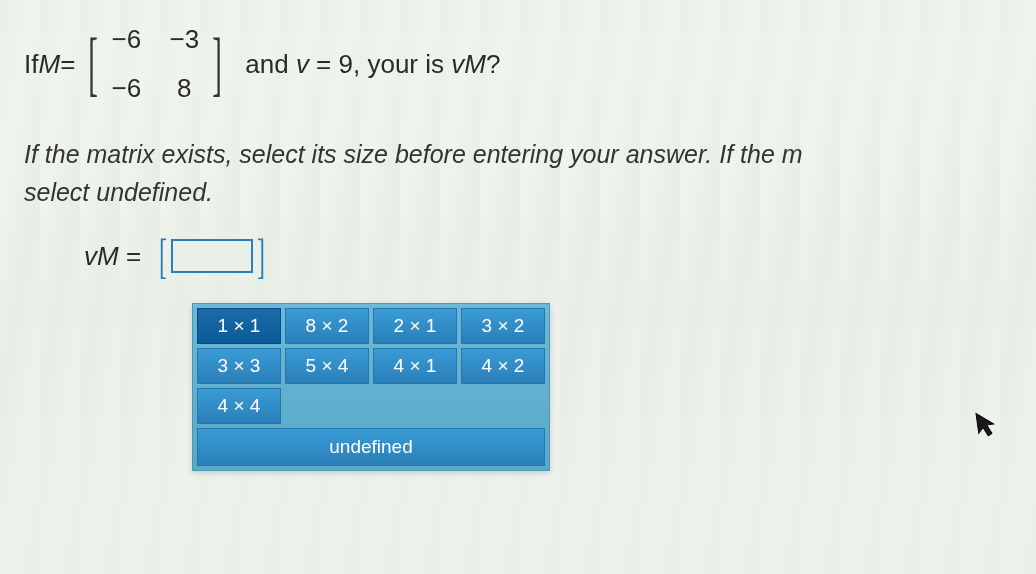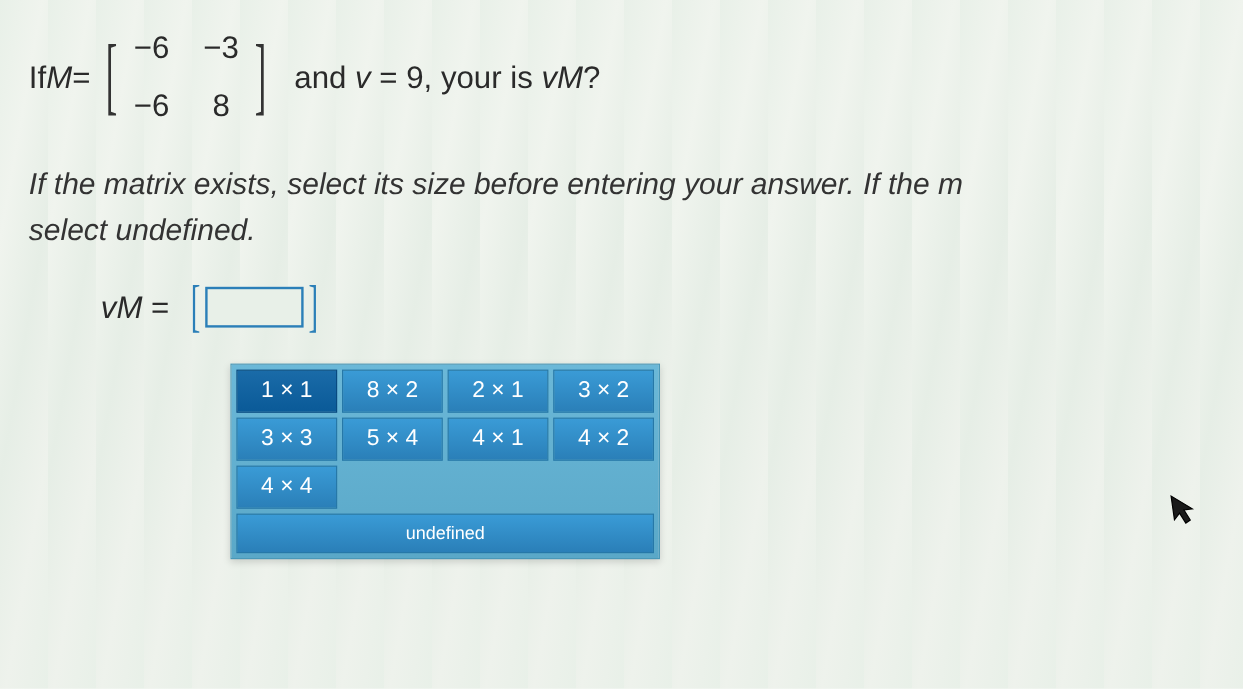--- a/index.html
+++ b/index.html
@@ -107,21 +107,21 @@
       min-width: 84px;
       font-family: Liberation Sans, sans-serif;
     }
     .size-btn.selected {
       background: linear-gradient(180deg, #1a6ba8 0%, #0a5a98 100%);
       border-color: #084a80;
     }
     .undefined-btn {
       background: linear-gradient(180deg, #3a9bd6 0%, #2a7fb8 100%);
       color: #fff;
-      font-size: 15px;
+      font-size: 19px;
       padding: 7px 14px;
       border: 1px solid #2678a8;
       cursor: pointer;
       width: 100%;
       font-family: Verdana, sans-serif;
     }
     .cursor-icon {
       position: absolute;
       right: 38px;
       top: 410px;

